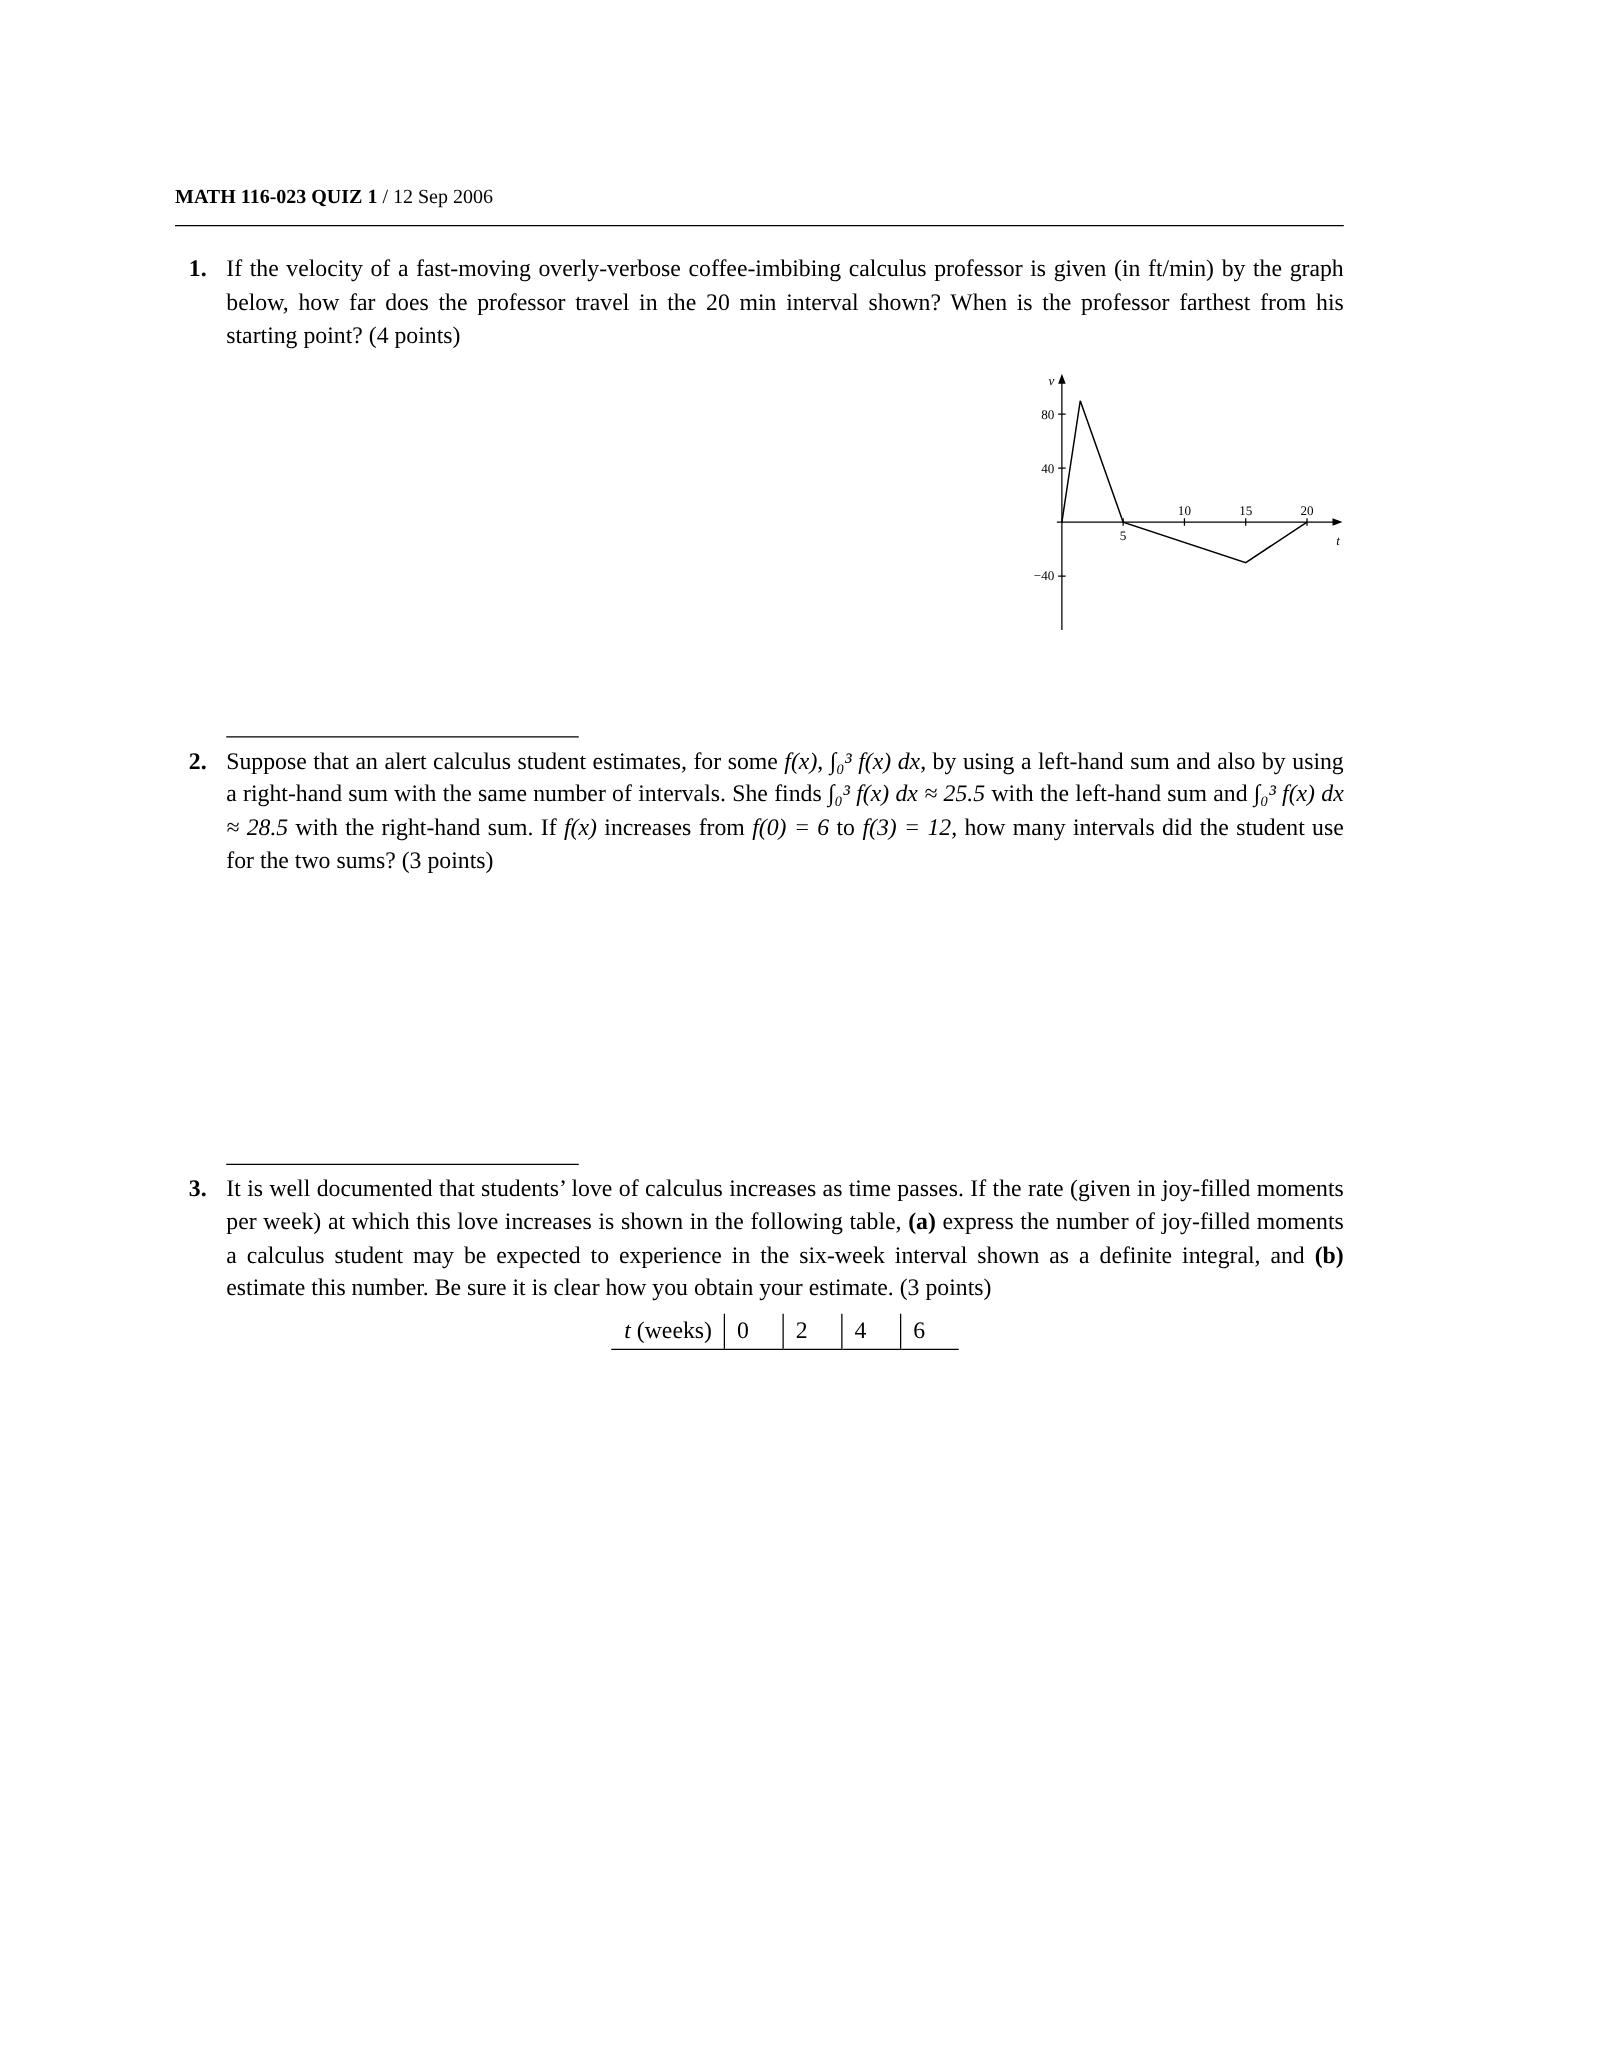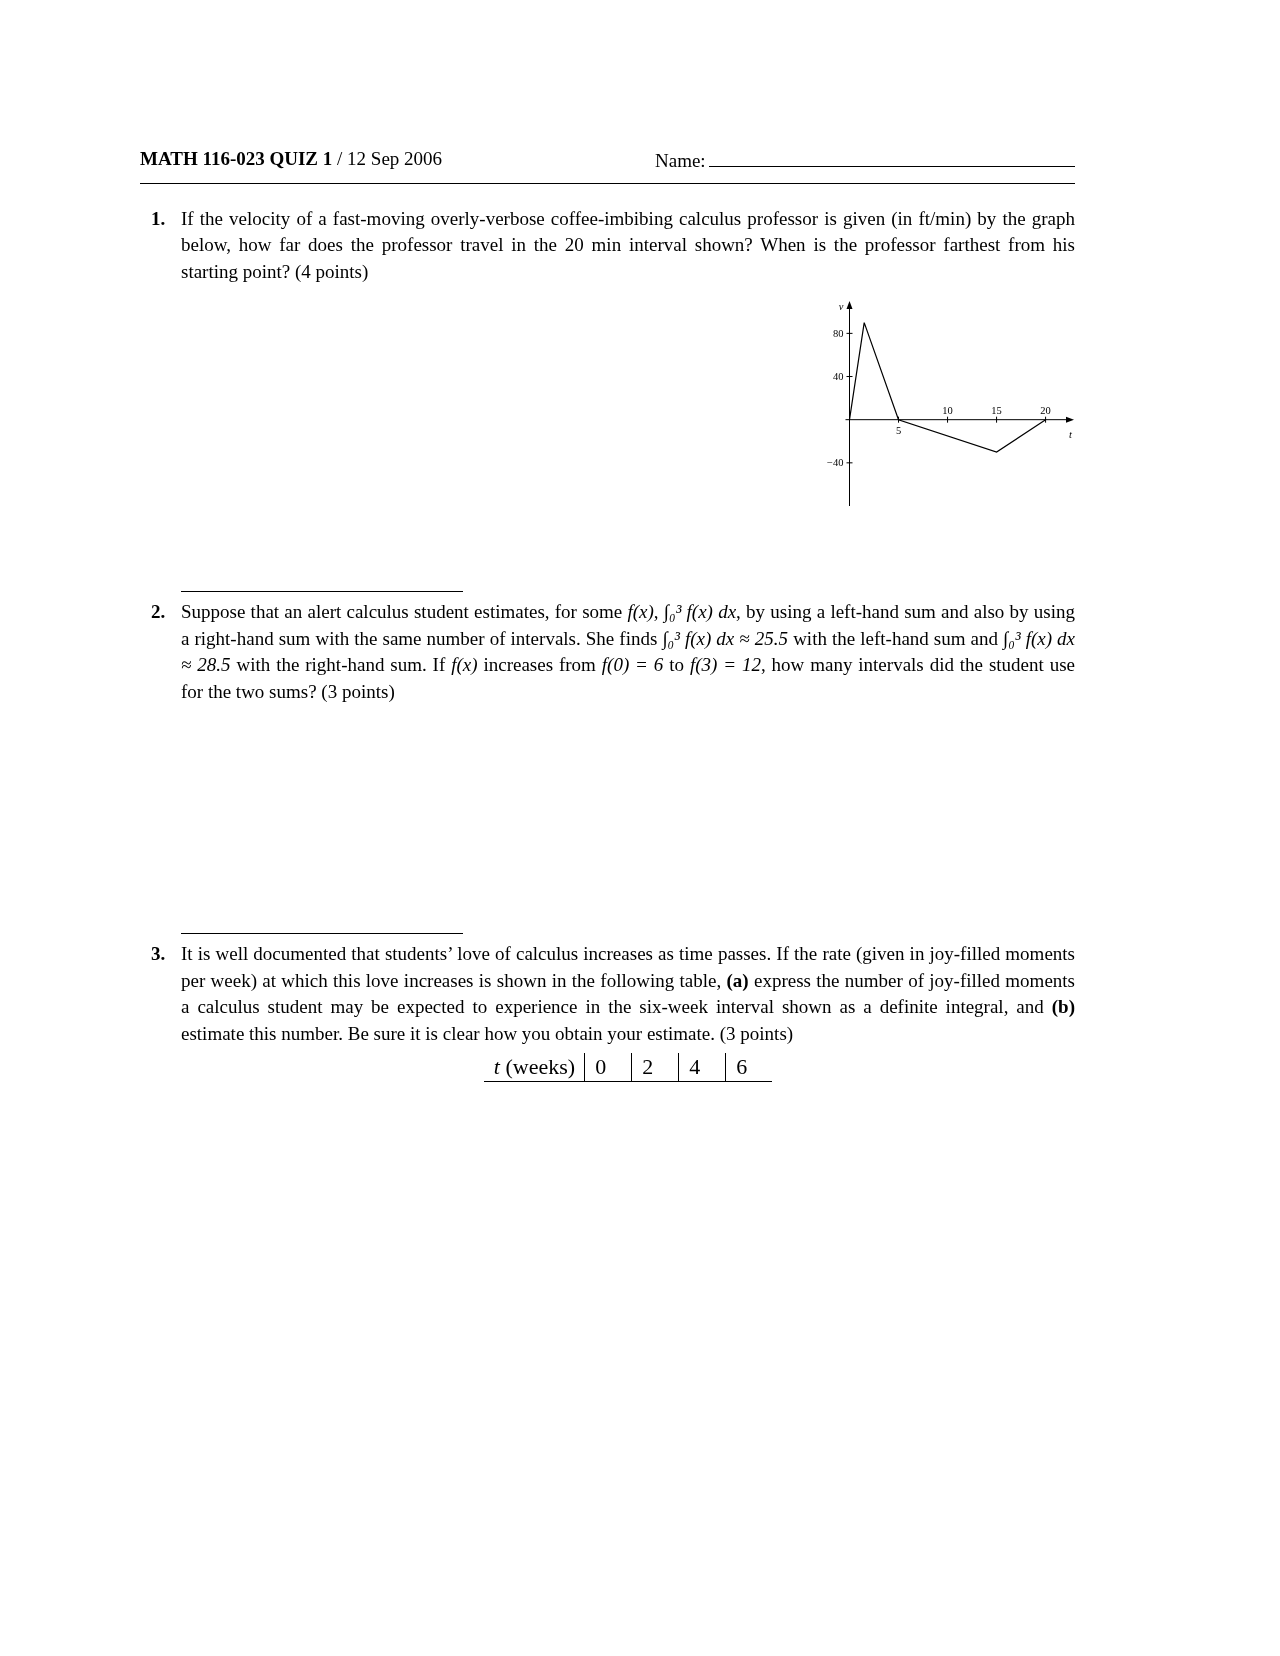--- a/index.html
+++ b/index.html
@@ -1,20 +1,20 @@
 <!DOCTYPE html>
 <html><head>
 <meta charset="utf-8">
 <style>
   html,body{margin:0;padding:0;background:#ffffff;color:#000;}
   body{width:1280px;min-height:1656px;font-family:"Liberation Serif",serif;}
   .page{box-sizing:border-box;width:1280px;min-height:1656px;padding:146px 205px 40px 140px;}
 
   
-  .header{display:flex;align-items:center;font-size:19px;line-height:24px;}
+  .header{display:flex;align-items:center;font-size:16px;line-height:24px;}
   .course{font-weight:bold;white-space:pre;}
   .date{white-space:pre;}
   .name-group{margin-left:auto;display:flex;align-items:baseline;width:420px;}
   .name-label{white-space:pre;}
   .name-blank{flex:1;border-bottom:1.5px solid #000;height:1.05em;margin-left:3px;}
   .header-rule{border:0;border-top:1.8px solid #000;margin:10px 0 0 0;}
 
   
   .problem{display:flex;font-size:19px;line-height:26.5px;}
   .pnum{width:41px;flex:0 0 41px;box-sizing:border-box;padding-left:11px;font-weight:bold;}
@@ -30,38 +30,34 @@
   .chart-wrap{width:250px;margin:16px 0 0 auto;}
   .chart-wrap svg{display:block;}
 
   
   .answer-line{width:282px;border-top:1.6px solid #000;margin-left:41px;height:0;}
   .blank1{margin-top:85px;margin-bottom:7px;}
   .blank2{margin-top:228px;margin-bottom:7px;}
 
   
   .table-wrap{margin-top:6px;}
-  .qtable{border-collapse:collapse;font-size:22px;margin:0 auto;}
+  .qtable{border-collapse:collapse;font-size:19px;margin:0 auto;}
   .qtable td{padding:2px 10px;line-height:24px;}
   .qtable td.lbl{text-align:right;padding-right:9px;}
   .qtable td.val{border-left:1.3px solid #000;text-align:left;min-width:26px;}
   .qtable tr.top td{border-bottom:1.3px solid #000;}
 </style>
 </head>
 <body>
 
 <div class="page">
 
   <div class="header">
     <span class="course">MATH 116-023 QUIZ 1</span>
       <span class="date"> / 12 Sep 2006</span>
-    <span class="name-group">
-      <span class="name-label">Name:</span>
-      <span class="name-blank"></span>
-    </span>
   </div>
   <hr class="header-rule">
 
   <div class="problem p1">
     <div class="pnum">1.</div>
     <div class="pbody">
       <span>If the velocity of a fast-moving overly-verbose coffee-imbibing calculus professor is given (in ft/min) by the graph below, how far does the professor travel in the 20 min interval shown? When is the professor farthest from his starting point? (4 points)</span>
       <div class="chart-wrap">
         <svg id="vgraph" width="250" height="205" viewBox="0 0 250 205">
             <line x1="24.509803921568626" y1="5" x2="24.509803921568626" y2="205" stroke="#000" stroke-width="1"></line>

